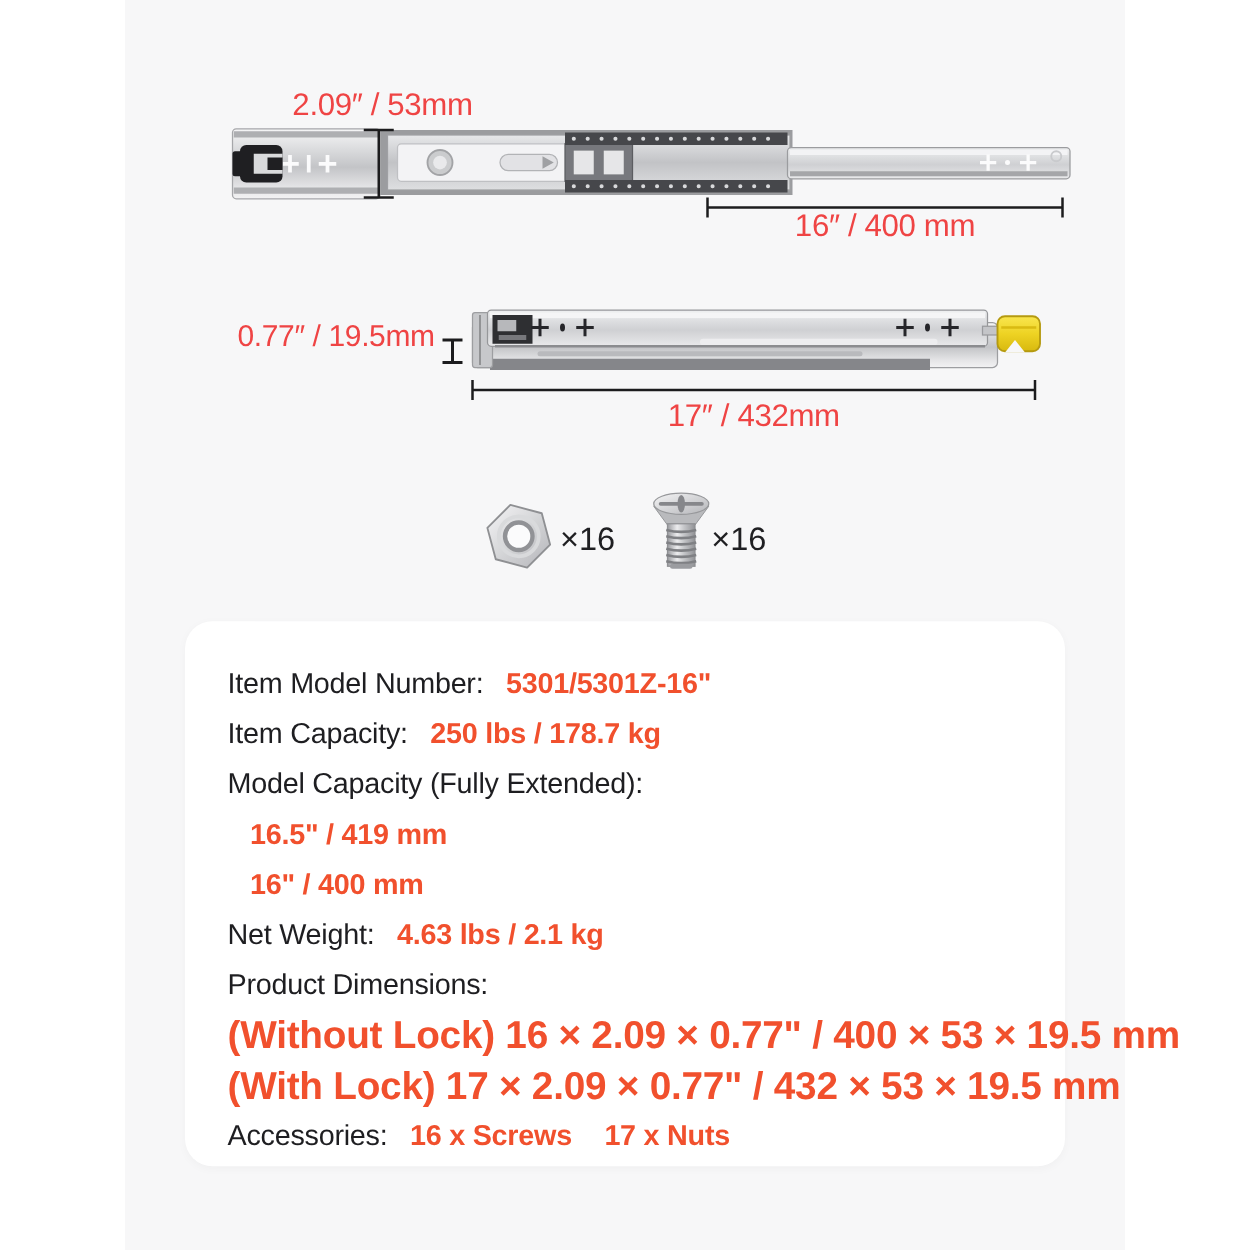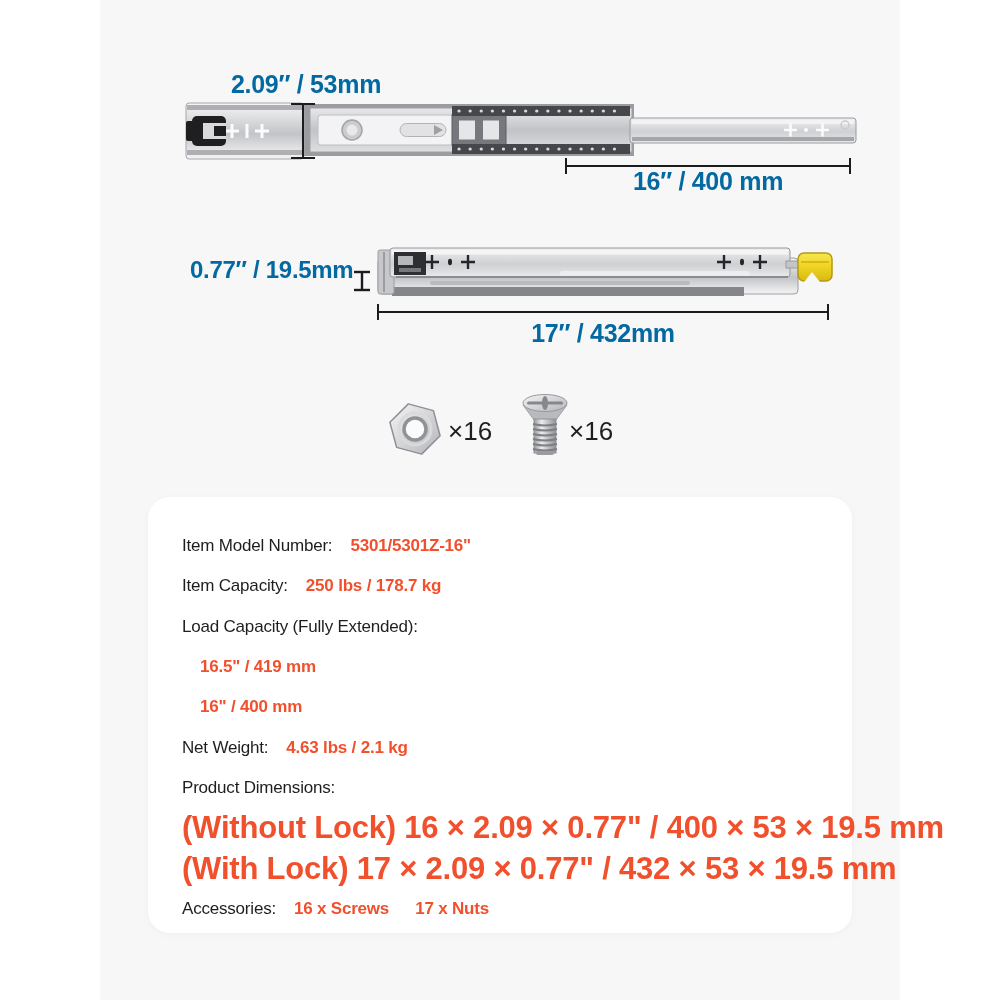--- a/index.html
+++ b/index.html
@@ -8,38 +8,38 @@
     background:#ffffff;
     font-family:"Liberation Sans", sans-serif;
     -webkit-font-smoothing:antialiased;
   }
   .panel{
     position:absolute;left:100px;top:0;width:800px;height:1000px;
     background:#f7f7f8;
   }
   svg.gfx{position:absolute;left:0;top:0;width:1000px;height:1000px;}
   .dim-label{
-    position:absolute;font-size:25px;color:#0369a1;white-space:nowrap;
-    letter-spacing:-0.3px;font-weight:700;
+    position:absolute;font-size:25px;color:#ef4444;white-space:nowrap;
+    letter-spacing:-0.3px;font-weight:400;
   }
   .dim-center{transform:translateX(-50%);}
   .dim-right{text-align:right;}
   .count-label{
     position:absolute;font-size:26px;color:#1f1f22;font-weight:500;
     white-space:nowrap;letter-spacing:0;
   }
   .card{
     position:absolute;left:148px;top:497px;width:704px;height:436px;
     background:#ffffff;border-radius:22px;box-sizing:border-box;
     padding:29px 24px 0 34px;
     box-shadow:0 2px 8px rgba(0,0,0,0.03);
   }
   .spec-row{
     display:flex;align-items:center;height:40.3px;
-    font-size:17px;white-space:nowrap;letter-spacing:-0.2px;
+    font-size:23px;white-space:nowrap;letter-spacing:-0.2px;
   }
   .spec-label{color:#1e1e21;font-weight:400;}
   .spec-value{color:#f1502d;font-weight:700;margin-left:18px;}
   .spec-row.orange{color:#f1502d;font-weight:700;font-size:31px;}
   .val-nuts{margin-left:26px;}
 </style>
 </head>
 <body>
 
 <div class="panel"></div>
@@ -221,21 +221,21 @@
 <div class="card">
   <div class="spec-row">
     <span class="spec-label">Item Model Number:</span>
     <span class="spec-value">5301/5301Z-16"</span>
   </div>
   <div class="spec-row">
     <span class="spec-label">Item Capacity:</span>
     <span class="spec-value">250 lbs / 178.7 kg</span>
   </div>
   <div class="spec-row">
-    <span class="spec-label">Load Capacity (Fully Extended):</span>
+    <span class="spec-label">Model Capacity (Fully Extended):</span>
   </div>
   <div class="spec-row">
     <span class="spec-value">16.5" / 419 mm</span>
   </div>
   <div class="spec-row">
     <span class="spec-value">16" / 400 mm</span>
   </div>
   <div class="spec-row">
     <span class="spec-label">Net Weight:</span>
     <span class="spec-value">4.63 lbs / 2.1 kg</span>

